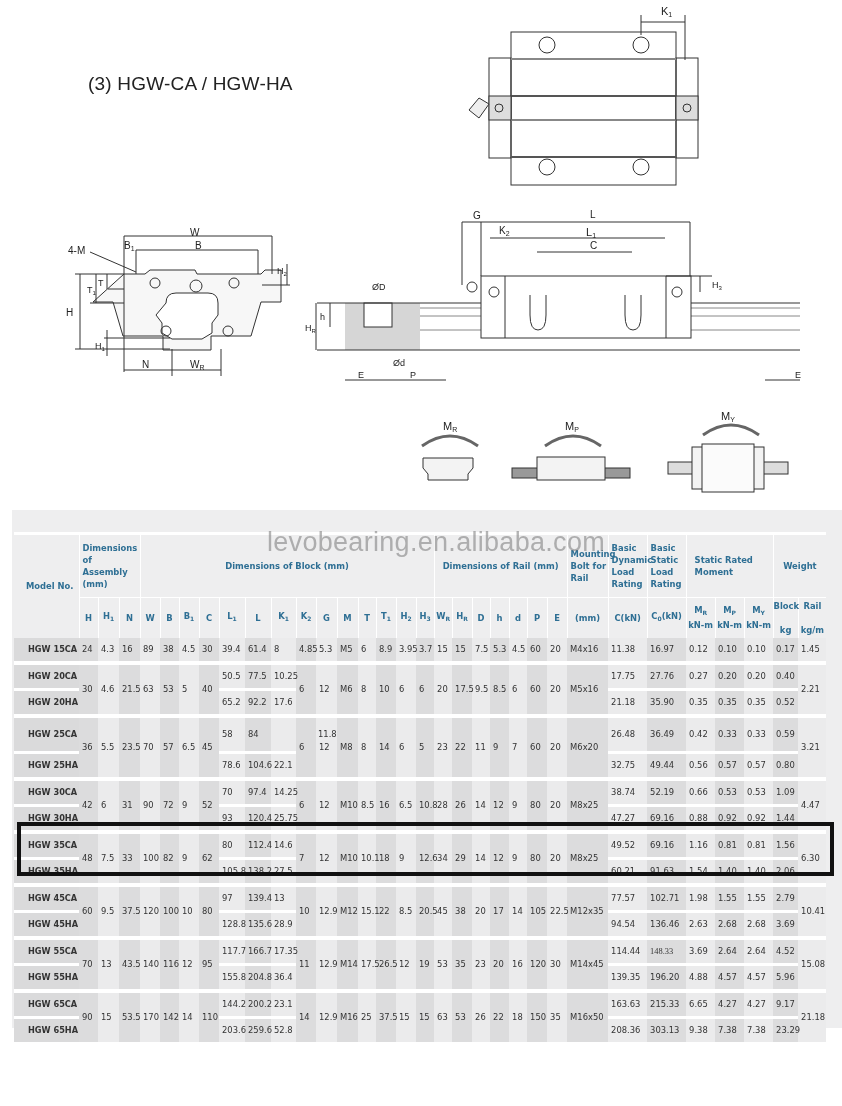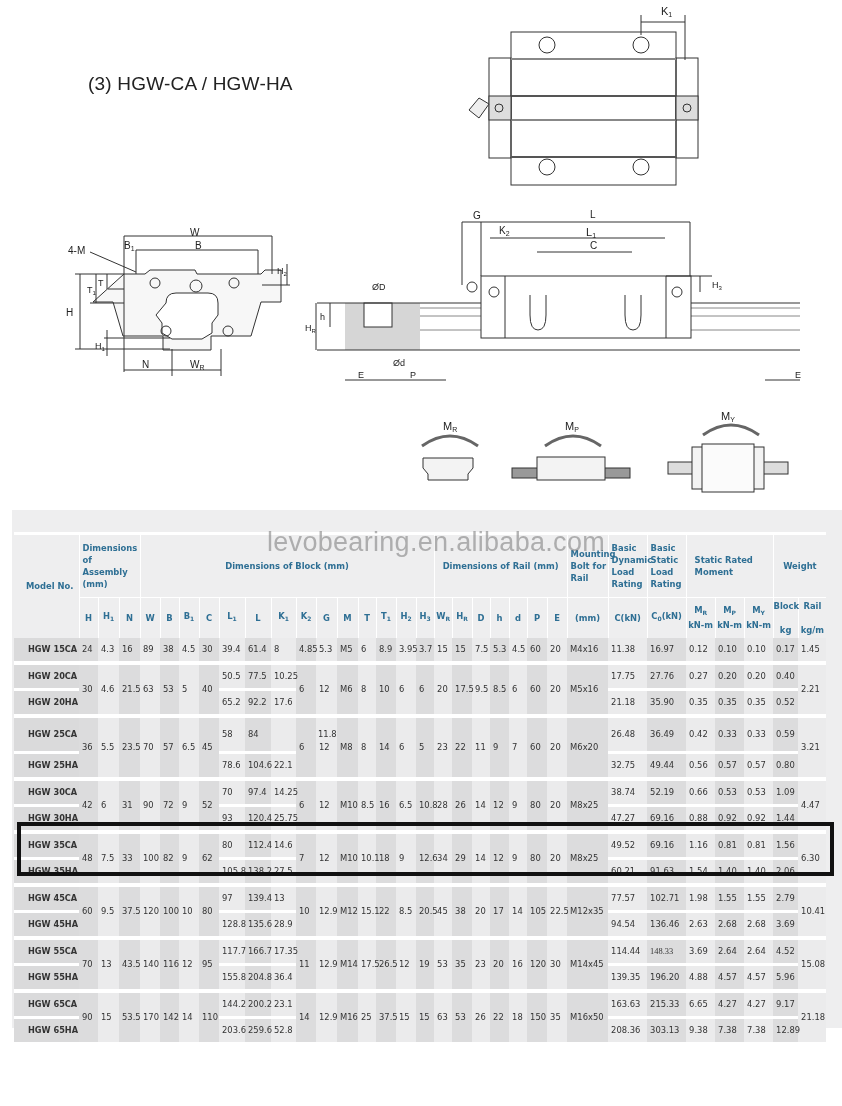--- a/index.html
+++ b/index.html
@@ -665,18 +665,18 @@
         <tr>
           <td class="model">HGW 65HA</td>
           <td class="c0" style="height: 23px;">203.6</td>
           <td class="c1" style="height: 23px;">259.6</td>
           <td class="c0" style="height: 23px;">52.8</td>
           <td class="c0" style="height: 23px;">208.36</td>
           <td class="c1" style="height: 23px;">303.13</td>
           <td class="c0" style="height: 23px;">9.38</td>
           <td class="c1" style="height: 23px;">7.38</td>
           <td class="c0" style="height: 23px;">7.38</td>
-          <td class="c1" style="height: 23px;">12.89</td>
+          <td class="c1" style="height: 23px;">23.29</td>
         </tr>
       </tbody>
   </table>
   <div class="highlight-box"></div>
 </div>
 
 </body></html>

